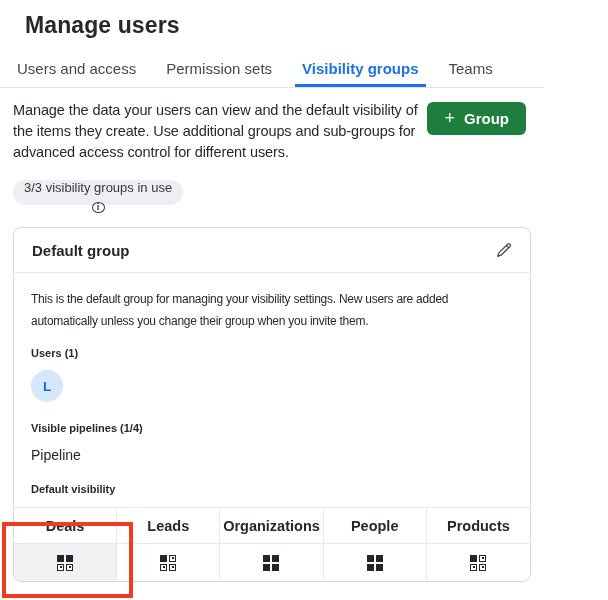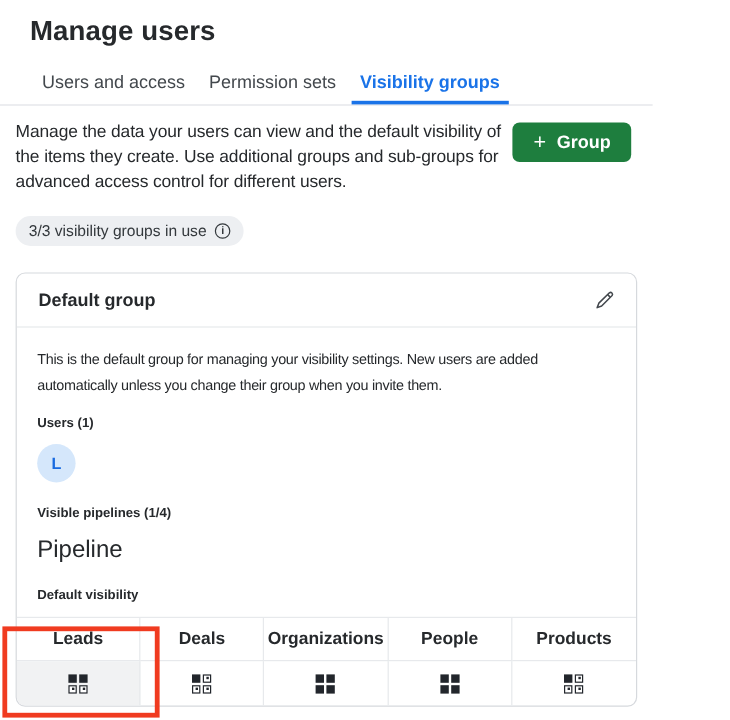--- a/index.html
+++ b/index.html
@@ -12,22 +12,22 @@
   .app{width:544px;height:600px;position:relative;overflow:hidden;}
 
   
   .page-title{
     margin:12px 0 0 25px;font-size:23px;font-weight:700;color:var(--text);
     letter-spacing:0.1px;
   }
 
   
   .tabs{
-    display:flex;gap:6px;align-items:flex-end;
-    margin-top:16px;padding-left:28px;
+    display:flex;gap:16px;align-items:flex-end;
+    margin-top:16px;padding-left:10px;
     border-bottom:1px solid var(--tabline);
     font-size:15px;color:var(--muted);
   }
   .tab{padding:5px 7px 10px;cursor:pointer;white-space:nowrap;}
   .tab.active{
     color:var(--accent);font-weight:700;
     padding-bottom:7px;border-bottom:3px solid var(--accent);
   }
 
   
@@ -43,21 +43,21 @@
     height:33px;padding:0 17px;margin:2px 5px 0 0;
     font-family:inherit;font-size:15px;font-weight:700;cursor:pointer;
   }
   .btn-green .plus{font-size:18px;font-weight:400;line-height:1;margin-top:-1px;}
 
   
   .badge{
     display:inline-flex;align-items:center;gap:7px;
     margin:17px 0 0 13px;height:25px;padding:0 11px;
     background:var(--badge_bg);border-radius:13px;
-    font-size:13px;color:var(--badge_text);
+    font-size:13px;color:var(--badge_text);flex-direction:column;
   }
   .info-circle{
     width:13px;height:13px;border:1.2px solid var(--badge_text);border-radius:50%;
     display:flex;align-items:center;justify-content:center;
     font-size:9px;font-weight:700;line-height:1;cursor:pointer;box-sizing:border-box;
   }
 
   
   .card{
     margin:22px 13px 0;border:1px solid var(--border);border-radius:8px;
@@ -76,21 +76,21 @@
   }
   .subhead{font-size:11px;font-weight:700;color:var(--text);}
   .mt15{margin-top:15px;}
   .mt20{margin-top:20px;}
   .avatar{
     margin-top:11px;width:32px;height:32px;border-radius:50%;
     background:var(--avatar_bg);color:var(--avatar_fg);
     display:flex;align-items:center;justify-content:center;
     font-size:13.5px;font-weight:700;cursor:pointer;
   }
-  .plain{margin-top:13px;font-size:20px;color:var(--text);}
+  .plain{margin-top:13px;font-size:14px;color:var(--text);}
 
   
   .vis-table{
     display:grid;grid-template-columns:repeat(5,1fr);
     margin-top:12px;border-top:1px solid var(--divider);
   }
   .vh{
     height:35px;display:flex;align-items:center;justify-content:center;
     font-size:14.5px;font-weight:700;color:var(--text);
     border-bottom:1px solid var(--divider);border-right:1px solid var(--divider);
@@ -123,20 +123,21 @@
 <body>
 
 <div class="app">
 
   <h1 class="page-title">Manage users</h1>
 
   <nav class="tabs">
     <div class="tab">Users and access</div>
     <div class="tab">Permission sets</div>
     <div class="tab active">Visibility groups</div>
+    <div class="tab">Teams</div>
   </nav>
 
   <div class="intro-row">
     <p class="intro">Manage the data your users can view and the default visibility of the items they create. Use additional groups and sub-groups for advanced access control for different users.</p>
     <button class="btn-green">
       <span class="plus">+</span>
       <span>Group</span>
     </button>
   </div>
 
@@ -158,22 +159,22 @@
     <div class="card-body">
       <p class="body-text">This is the default group for managing your visibility settings. New users are added automatically unless you change their group when you invite them.</p>
       <div class="subhead mt15">Users (1)</div>
       <div class="avatar">L</div>
       <div class="subhead mt20">Visible pipelines (1/4)</div>
       <div class="plain">Pipeline</div>
       <div class="subhead mt20">Default visibility</div>
     </div>
 
     <div class="vis-table">
+      <div class="vh">Deals</div>
       <div class="vh">Leads</div>
-      <div class="vh">Deals</div>
       <div class="vh">Organizations</div>
       <div class="vh">People</div>
       <div class="vh last">Products</div>
 
       <div class="vc shaded">
         <span class="gicon">
             <span class="gcell solid"></span>
             <span class="gcell solid"></span>
             <span class="gcell hollow">
               <span class="gdot"></span>

